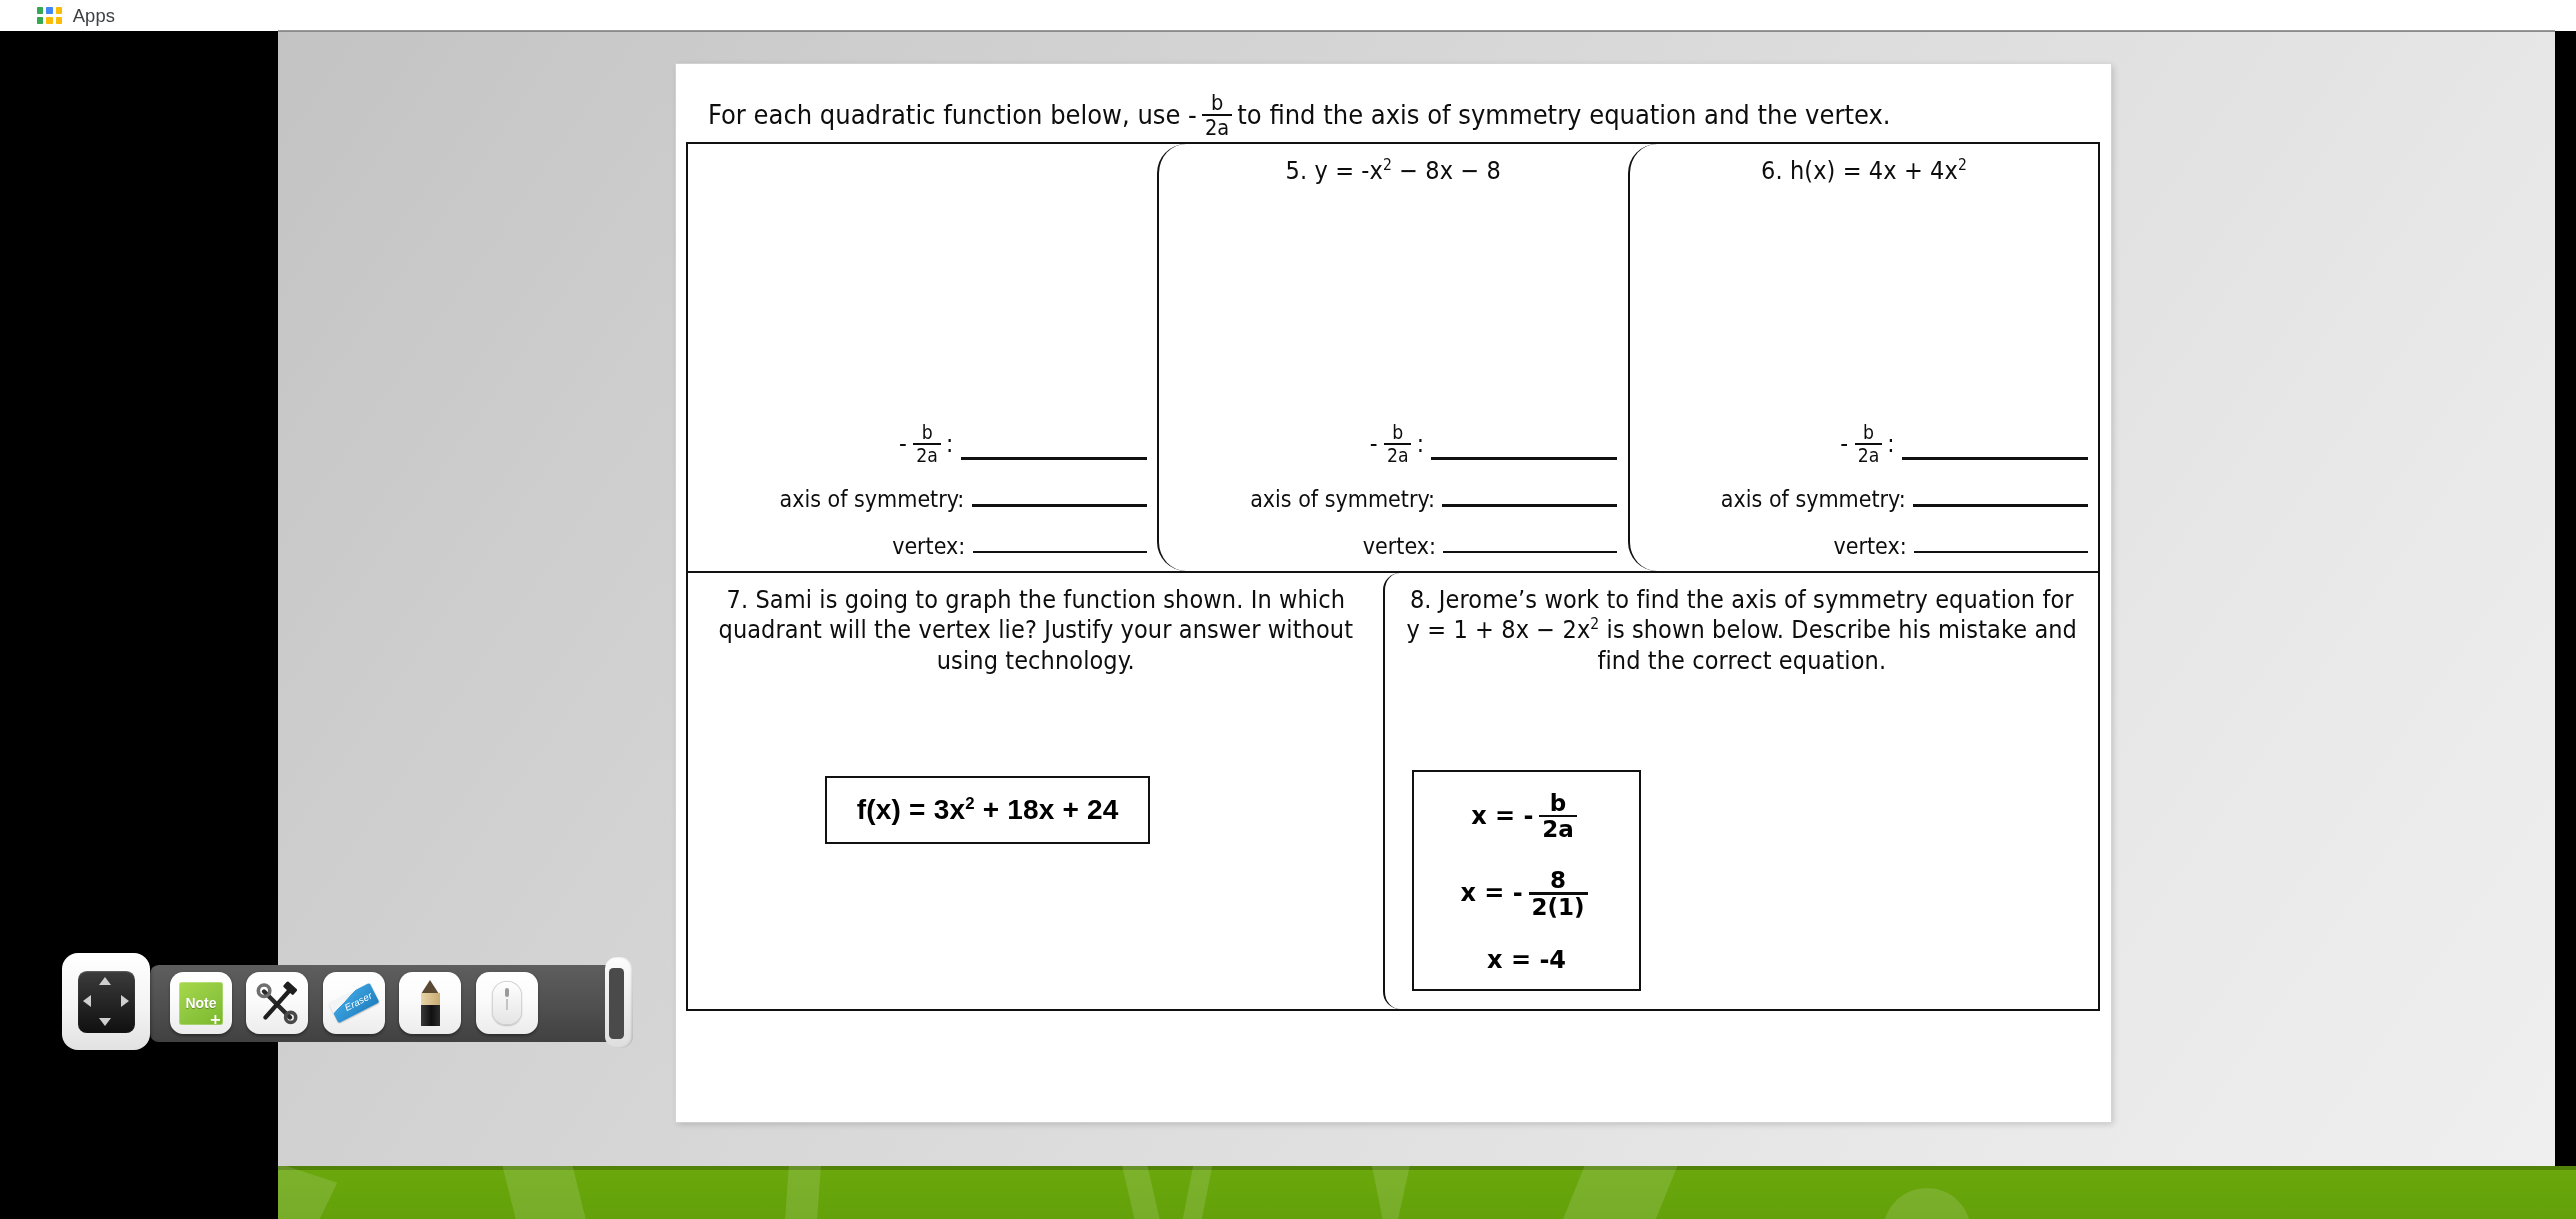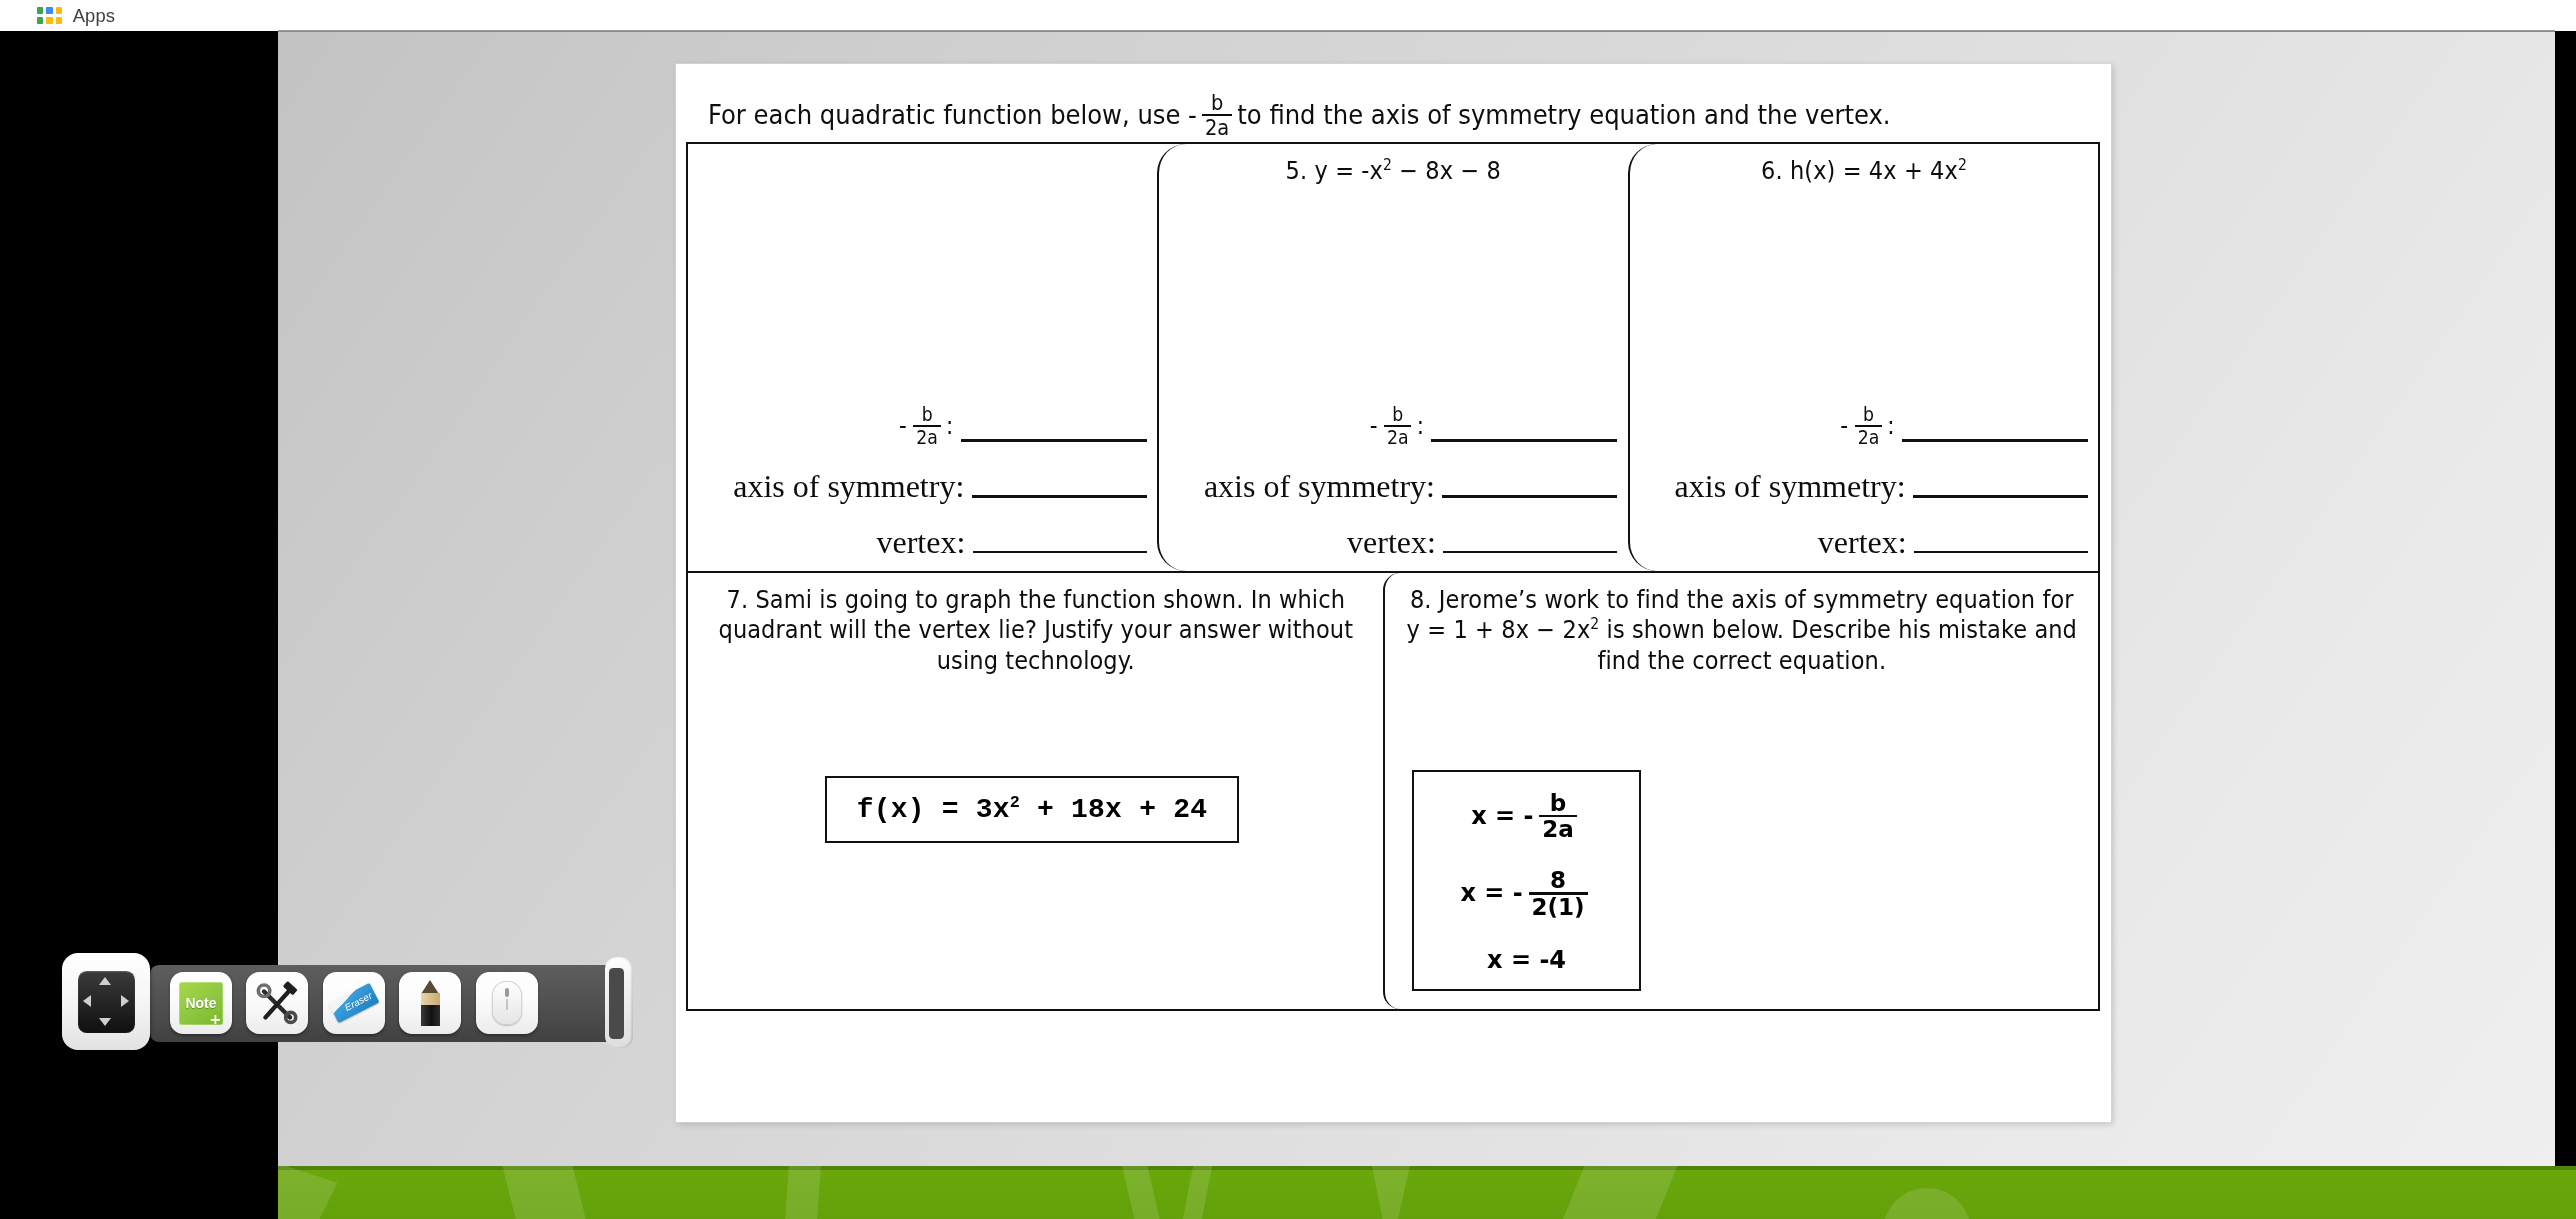--- a/index.html
+++ b/index.html
@@ -122,36 +122,36 @@
   .q-title{font-size:25px;line-height:1.22;letter-spacing:0.1px;}
   .q-title sup{font-size:.62em;vertical-align:super;line-height:0;}
 
   
   .ans-block{position:absolute;left:13.3px;right:10.3px;bottom:10.3px;}
   .ans-row{
     display:flex;align-items:flex-end;justify-content:flex-end;
     gap:7.4px;margin-bottom:23.6px;
   }
   .ans-row:last-child{margin-bottom:2.9px;}
-  .ans-label{font-size:32px;line-height:1;white-space:nowrap;display:flex;align-items:center;font-family:Liberation Serif, serif;}
+  .ans-label{font-size:23px;line-height:1;white-space:nowrap;display:flex;align-items:center;}
   .blank{height:2.9px;background:#111;flex:0 0 auto;margin-bottom:4.4px;}
   .blank.w1{width:186px;}
   .blank.w2{width:175px;}
   .blank.w3{width:174px;}
 
   .frac-label{display:flex;align-items:center;font-size:24px;}
 
   
   .fn-box{
     position:absolute;left:137px;top:203px;
     border:2.9px solid #111;background:#fff;
     padding:16px 29.5px;
   }
   .fn-text{
-    font-family:Liberation Mono, monospace;
+    font-family:Liberation Sans, sans-serif;
     font-weight:700;font-size:28px;color:#000;white-space:nowrap;letter-spacing:0.2px;
   }
   .fn-text sup{font-size:.6em;vertical-align:super;line-height:0;}
 
   
   .work-box{
     position:absolute;left:26.5px;top:197px;width:199px;
     border:2.9px solid #111;background:#fff;
     padding:19px 13.3px 14.7px 13.3px;
     display:flex;flex-direction:column;gap:28px;

